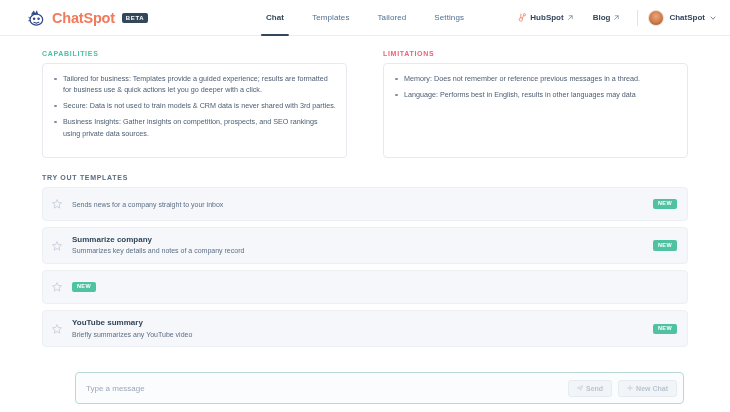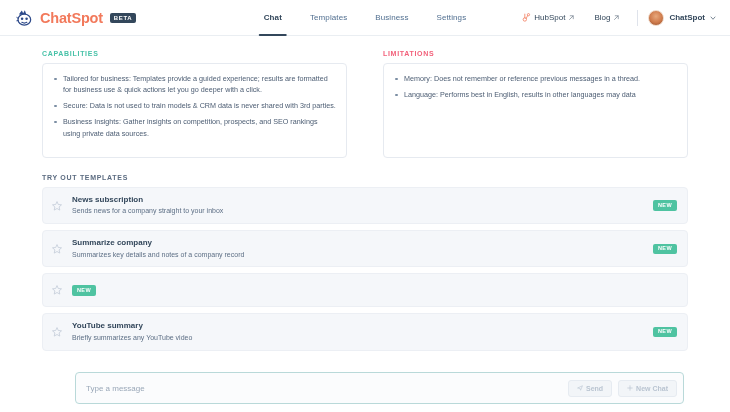--- a/index.html
+++ b/index.html
@@ -8,21 +8,21 @@
     background: #ffffff;
     font-family: "Liberation Sans", sans-serif;
     overflow: hidden;
     color: #33475b;
   }
 
   
   .header {
     height: 36px;
     display: flex; align-items: center;
-    padding: 0 14px 0 16px;
+    padding: 0 14px 0 28px;
     border-bottom: 1px solid #eaeef2;
     background: #fff;
     position: relative;
   }
   .brand { display: flex; align-items: center; gap: 4px; }
   .logo-mark { width: 20px; height: 20px; display: block; }
   .brand-name {
     font-size: 14.5px; font-weight: 700; letter-spacing: -0.2px;
     color: #f2795b;
   }
@@ -44,21 +44,21 @@
   }
   .nav-tab.active { color: #33475b; font-weight: 700; }
   .nav-tab.active::after {
     content: ""; position: absolute; bottom: -1px; left: -5px; right: -5px;
     height: 2.5px; background: #33475b; border-radius: 1px;
   }
 
   .header-right { margin-left: auto; display: flex; align-items: center; gap: 0; }
   .hr-link {
     display: flex; align-items: center; gap: 3px;
-    font-size: 8px; font-weight: 400; color: #33475b;
+    font-size: 8px; font-weight: 700; color: #33475b;
     cursor: pointer; padding: 0 10px; text-align: right;
   }
   .ext-icon { width: 6px; height: 6px; opacity: .75; }
   .hs-sprocket { width: 9px; height: 9px; }
   .hdr-divider { width: 1px; height: 16px; background: #dfe3eb; margin: 0 8px; }
   .user-chip { display: flex; align-items: center; gap: 5px; padding-left: 2px; cursor: pointer; }
   .avatar {
     width: 16px; height: 16px; border-radius: 50%;
     background: radial-gradient(circle at 50% 38%, #e8a87c 0%, #cf7b4c 55%, #8f4d2c 100%);
     border: 1px solid #f0d9c8; flex: none;
@@ -154,21 +154,21 @@
       <path d="M7 17.2 Q10 19 13 17.2" stroke="#2e4a8a" stroke-width="1.3" fill="none" stroke-linecap="round"></path>
       <path d="M2.6 12.5 L1 11.4 M2.6 15 L1 15.3" stroke="#2e4a8a" stroke-width="1.2" stroke-linecap="round"></path>
     </svg>
     <span class="brand-name">ChatSpot</span>
     <span class="beta-badge">BETA</span>
   </div>
 
   <div class="nav">
     <div class="nav-tab active">Chat</div>
     <div class="nav-tab">Templates</div>
-    <div class="nav-tab">Business</div>
+    <div class="nav-tab">Tailored</div>
     <div class="nav-tab">Settings</div>
   </div>
 
   <div class="header-right">
     <div class="hr-link">
       <svg class="hs-sprocket" viewBox="0 0 16 16">
         <circle cx="11.5" cy="3" r="2" fill="none" stroke="#f2795b" stroke-width="1.4"></circle>
         <circle cx="5" cy="11.5" r="3" fill="none" stroke="#f2795b" stroke-width="1.4"></circle>
         <path d="M5 8.5 L5 2 M7.3 10 L10 4.6" stroke="#f2795b" stroke-width="1.4" stroke-linecap="round"></path>
       </svg>
@@ -227,21 +227,20 @@
 
   <div class="templates-title">TRY OUT TEMPLATES</div>
 
   <div class="tpl-list">
 
     <div class="tpl-row">
       <svg class="star-icon" viewBox="0 0 24 24">
         <path d="M12 3.2 L14.6 9 L21 9.6 L16.2 13.9 L17.6 20.2 L12 17 L6.4 20.2 L7.8 13.9 L3 9.6 L9.4 9 Z" fill="none" stroke="#c3ccd8" stroke-width="1.6" stroke-linejoin="round"></path>
       </svg>
       <div class="tpl-text">
-        <div class="tpl-name">News subscription</div>
         <div class="tpl-desc">Sends news for a company straight to your inbox</div>
       </div>
       <span class="new-badge">NEW</span>
     </div>
 
     <div class="tpl-row">
       <svg class="star-icon" viewBox="0 0 24 24">
         <path d="M12 3.2 L14.6 9 L21 9.6 L16.2 13.9 L17.6 20.2 L12 17 L6.4 20.2 L7.8 13.9 L3 9.6 L9.4 9 Z" fill="none" stroke="#c3ccd8" stroke-width="1.6" stroke-linejoin="round"></path>
       </svg>
       <div class="tpl-text">

